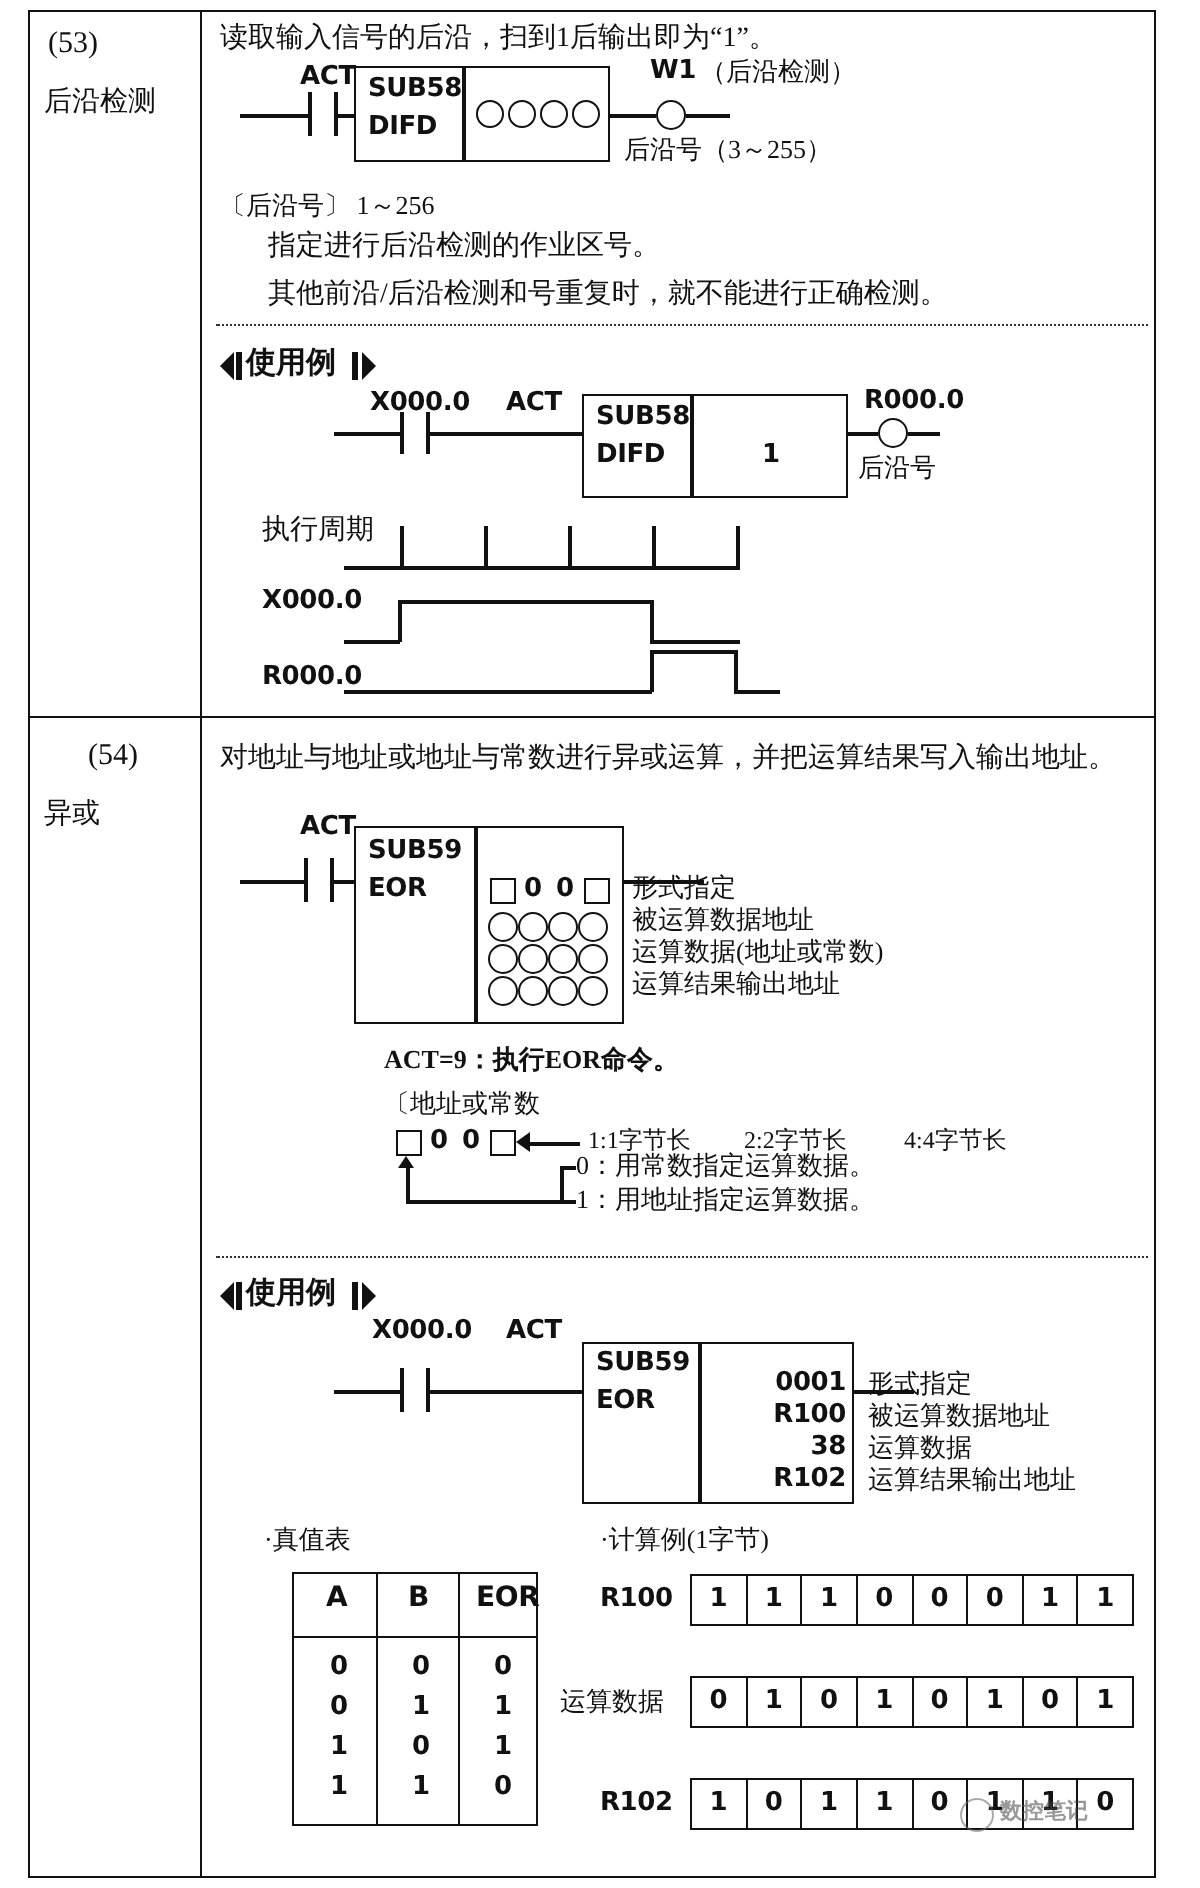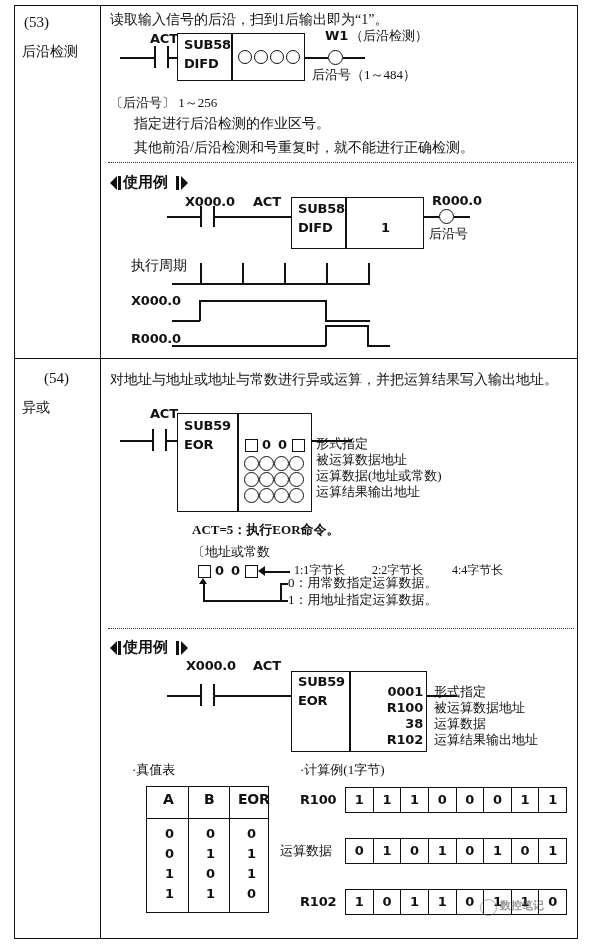--- a/index.html
+++ b/index.html
@@ -88,21 +88,21 @@
       <div class="circ" style="left:254px;top:50px;width:14px;height:14px;"></div>
       <div class="circ" style="left:270px;top:50px;width:14px;height:14px;"></div>
       <div class="circ" style="left:286px;top:50px;width:14px;height:14px;"></div>
 
       <div class="wire" style="left:305px;top:57px;width:23px;"></div>
       <div class="circ" style="left:328px;top:50px;width:15px;height:15px;"></div>
       <div class="wire" style="left:343px;top:57px;width:22px;"></div>
 
       <div class="t mono" style="left:325px;top:29px;font-size:13px;">W1</div>
       <div class="t cn" style="left:350px;top:29px;font-size:13px;">（后沿检测）</div>
-      <div class="t cn" style="left:312px;top:68px;font-size:13px;">后沿号（1～484）</div>
+      <div class="t cn" style="left:312px;top:68px;font-size:13px;">后沿号（3～255）</div>
     </div>
 
     <div class="t cn" style="left:110px;top:96px;font-size:13px;">〔后沿号〕 1～256</div>
     <div class="t cn" style="left:134px;top:116px;font-size:14px;">指定进行后沿检测的作业区号。</div>
     <div class="t cn" style="left:134px;top:140px;font-size:14px;">其他前沿/后沿检测和号重复时，就不能进行正确检测。</div>
 
     <div class="dashline" style="left:108px;top:162px;width:466px;"></div>
 
     <div>
       <div style="position:absolute;left:110px;top:175px;">
@@ -208,21 +208,21 @@
       <div class="circ" style="left:259px;top:488px;width:15px;height:15px;"></div>
       <div class="circ" style="left:274px;top:488px;width:15px;height:15px;"></div>
       <div class="circ" style="left:289px;top:488px;width:15px;height:15px;"></div>
 
       <div class="t cn" style="left:316px;top:437px;font-size:13px;">形式指定</div>
       <div class="t cn" style="left:316px;top:453px;font-size:13px;">被运算数据地址</div>
       <div class="t cn" style="left:316px;top:469px;font-size:13px;">运算数据(地址或常数)</div>
       <div class="t cn" style="left:316px;top:485px;font-size:13px;">运算结果输出地址</div>
     </div>
 
-    <div class="t cn" style="left:192px;top:523px;font-size:13px;font-weight:bold;">ACT=5：执行EOR命令。</div>
+    <div class="t cn" style="left:192px;top:523px;font-size:13px;font-weight:bold;">ACT=9：执行EOR命令。</div>
 
     <div>
       <div class="t cn" style="left:192px;top:545px;font-size:13px;">〔地址或常数</div>
 
       <div class="sq" style="left:198px;top:565px;width:13px;height:13px;"></div>
       <div class="t mono" style="left:215px;top:564px;font-size:13px;">0</div>
       <div class="t mono" style="left:231px;top:564px;font-size:13px;">0</div>
       <div class="sq" style="left:245px;top:565px;width:13px;height:13px;"></div>
 
       <div class="wire" style="left:264px;top:571px;width:26px;height:1.6px;"></div>

